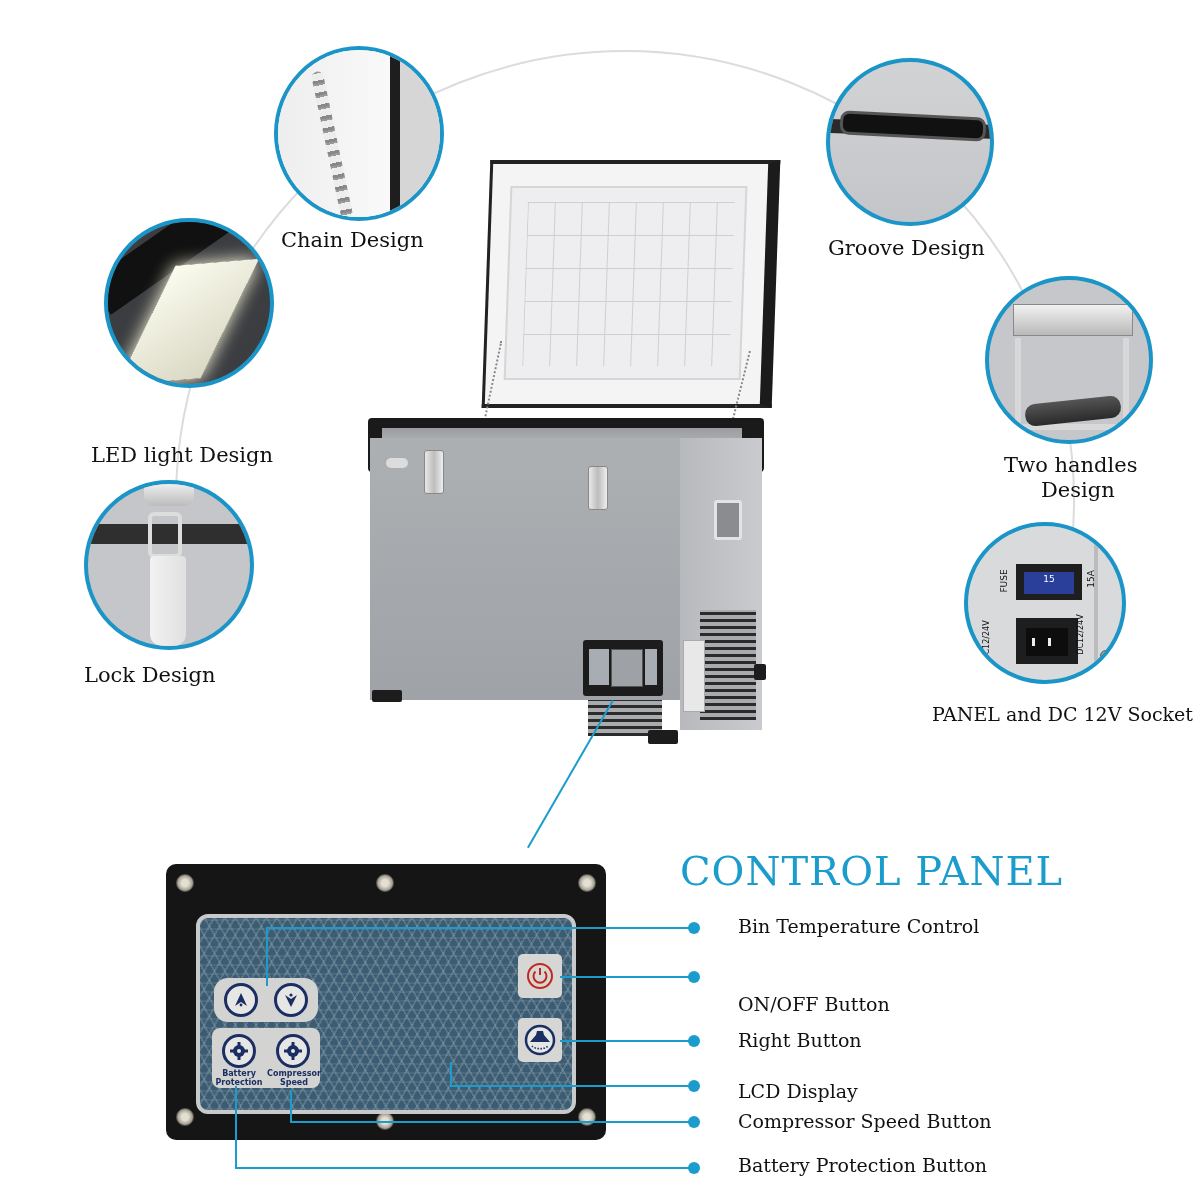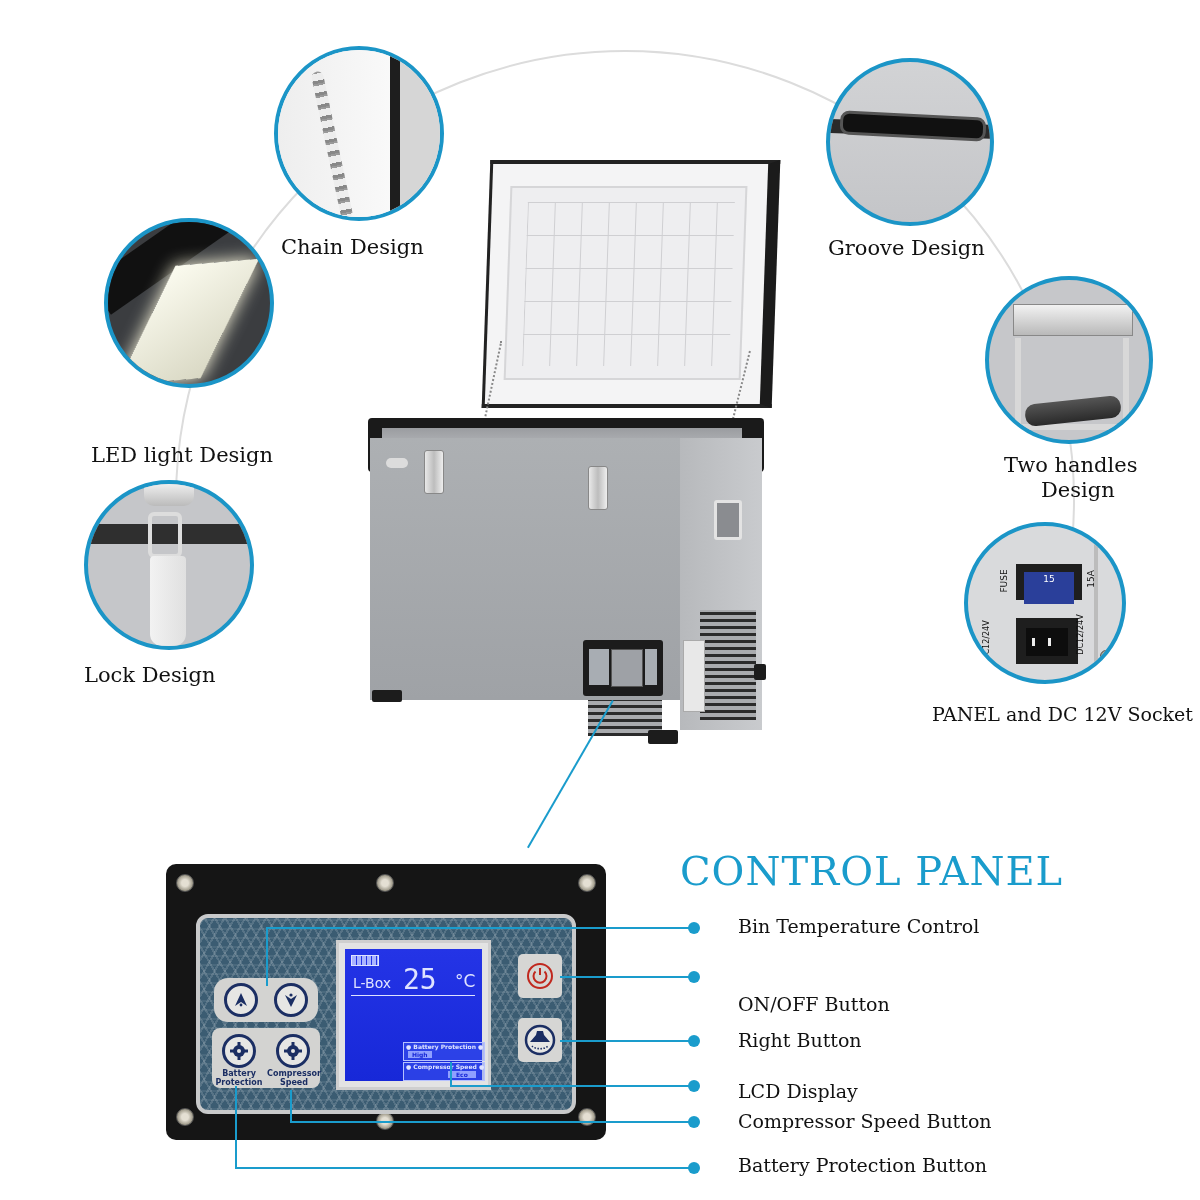--- a/index.html
+++ b/index.html
@@ -49,21 +49,21 @@
 <body>
 
 <div class="arc" style="left:175px;top:50px;width:900px;height:900px;border-color:#dcdcdc;clip-path:inset(0 0 42% 0);"></div>
 
 <div class="circle" style="left:274px;top:46px;width:170px;height:175px;background:#f3f3f3;">
   <div class="abs" style="left:0;top:0;width:120px;height:175px;background:linear-gradient(90deg,#eee,#fafafa);"></div>
   <div class="abs" style="left:112px;top:0;width:10px;height:175px;background:#1e1e1e;"></div>
   <div class="abs" style="left:122px;top:0;width:48px;height:175px;background:#d6d6d6;"></div>
   <div class="abs" style="left:48px;top:20px;width:12px;height:150px;background:repeating-linear-gradient(180deg,#999 0 2px,#ededed 2px 9px,#888 9px 12px);border-radius:6px;transform:rotate(-12deg);"></div>
 </div>
-<div class="caption" style="left:281px;top:228px;margin-top:7px;">Chain Design</div>
+<div class="caption" style="left:281px;top:228px;">Chain Design</div>
 
 <div class="circle" style="left:826px;top:58px;width:168px;height:168px;background:linear-gradient(180deg,#d2d3d5,#c4c5c8);">
   <div class="abs" style="left:0;top:60px;width:168px;height:14px;background:#2a2a2a;transform:rotate(2deg);"></div>
   <div class="abs" style="left:10px;top:52px;width:140px;height:18px;background:#111;border-radius:9px;border:3px solid #555;transform:rotate(3deg);"></div>
 </div>
 <div class="caption" style="left:828px;top:236px;">Groove Design</div>
 
 <div class="circle" style="left:104px;top:218px;width:170px;height:170px;background:#3b3d40;">
   <div class="abs" style="left:-20px;top:0;width:220px;height:40px;background:#111;transform:rotate(-35deg);transform-origin:0 0;top:60px;"></div>
   <div class="abs" style="left:40px;top:40px;width:80px;height:120px;background:linear-gradient(135deg,#fbfbef,#d9d8c4);transform:skewX(-30deg) rotate(-5deg);box-shadow:0 0 16px #fffbe0;"></div>
@@ -82,21 +82,21 @@
   <div class="abs" style="left:0;top:40px;width:170px;height:20px;background:#2f2f2f;"></div>
   <div class="abs" style="left:56px;top:0;width:50px;height:22px;background:linear-gradient(#eee,#bbb);border-radius:0 0 10px 10px;"></div>
   <div class="abs" style="left:60px;top:28px;width:34px;height:46px;border:4px solid #ddd;border-radius:6px;box-sizing:border-box;"></div>
   <div class="abs" style="left:62px;top:72px;width:36px;height:90px;background:linear-gradient(90deg,#f2f2f2,#e0e0e0);border-radius:4px 4px 12px 12px;"></div>
 </div>
 <div class="caption" style="left:84px;top:663px;">Lock Design</div>
 
 <div class="circle" style="left:964px;top:522px;width:162px;height:162px;background:#d9dadc;">
   <div class="abs" style="left:126px;top:0;width:4px;height:162px;background:#bcbcbc;"></div>
   <div class="abs" style="left:48px;top:38px;width:66px;height:36px;background:#1e1e1e;">
-    <div class="abs" style="left:8px;top:8px;width:50px;height:32px;background:#2a3f9a;color:#fff;font-family:'DejaVu Sans',sans-serif;font-size:9px;text-align:center;line-height:14px;">15</div>
+    <div class="abs" style="left:8px;top:8px;width:50px;height:22px;background:#2a3f9a;color:#fff;font-family:'DejaVu Sans',sans-serif;font-size:9px;text-align:center;line-height:14px;">15</div>
   </div>
   <div class="abs" style="left:24px;top:50px;font-family:'DejaVu Sans',sans-serif;font-size:9px;color:#111;transform:rotate(-90deg);">FUSE</div>
   <div class="abs" style="left:114px;top:48px;font-family:'DejaVu Sans',sans-serif;font-size:9px;color:#111;transform:rotate(-90deg);">15A</div>
   <div class="abs" style="left:48px;top:92px;width:62px;height:46px;background:#1e1e1e;">
     <div class="abs" style="left:10px;top:10px;width:42px;height:28px;background:#0d0d0d;"></div>
     <div class="abs" style="left:16px;top:20px;width:3px;height:8px;background:#eee;"></div>
     <div class="abs" style="left:32px;top:20px;width:3px;height:8px;background:#eee;"></div>
   </div>
   <div class="abs" style="left:-2px;top:110px;font-family:'DejaVu Sans',sans-serif;font-size:8px;color:#111;transform:rotate(-90deg);">DC12/24V</div>
   <div class="abs" style="left:92px;top:104px;font-family:'DejaVu Sans',sans-serif;font-size:8px;color:#111;transform:rotate(-90deg);">DC12/24V</div>
@@ -187,37 +187,20 @@
     </div>
     <div class="btn-label" style="left:12px;top:152px;width:54px;">
       <div>Battery</div>
       <div>Protection</div>
     </div>
     <div class="btn-label" style="left:64px;top:152px;width:60px;">
       <div>Compressor</div>
       <div>Speed</div>
     </div>
 
-    <div class="lcd" style="left:136px;top:22px;">
-      <div class="lcd-inner">
-        <div class="abs" style="left:6px;top:6px;width:26px;height:9px;border:1px solid #dfe3ff;background:repeating-linear-gradient(90deg,#aab4ff 0 4px,transparent 4px 5px);"></div>
-        <div class="lcd-text" style="left:8px;top:26px;font-size:14px;">L-Box</div>
-        <div class="lcd-text" style="left:58px;top:14px;font-size:28px;font-family:'DejaVu Sans Mono',monospace;">25</div>
-        <div class="lcd-text" style="left:110px;top:22px;font-size:17px;">°C</div>
-        <div class="abs" style="left:6px;top:46px;width:124px;height:1px;background:#dfe3ff;"></div>
-        <div class="lcd-box" style="left:58px;top:93px;width:80px;height:17px;">
-          <div class="lcd-small" style="left:2px;top:0;">● Battery  Protection ●</div>
-          <div class="lcd-small" style="left:4px;top:8px;background:#8fa0ff;color:#1728d8;padding:0 4px;">High</div>
-        </div>
-        <div class="lcd-box" style="left:58px;top:113px;width:80px;height:17px;">
-          <div class="lcd-small" style="left:2px;top:0;">● Compressor  Speed ●</div>
-          <div class="lcd-small" style="left:44px;top:8px;background:#8fa0ff;color:#1728d8;padding:0 8px;">Eco</div>
-        </div>
-      </div>
-    </div>
 
     <div class="sqbtn" style="left:318px;top:36px;">
       <svg width="30" height="30" viewBox="0 0 30 30">
           <circle cx="15" cy="15" r="12" fill="none" stroke="#c0281e" stroke-width="2"></circle>
           <path d="M10.5 10.5 A6.5 6.5 0 1 0 19.5 10.5" fill="none" stroke="#c0281e" stroke-width="2"></path>
           <line x1="15" y1="7" x2="15" y2="14" stroke="#c0281e" stroke-width="2"></line>
         </svg>
     </div>
     <div class="sqbtn" style="left:318px;top:100px;">
       <svg width="32" height="32" viewBox="0 0 32 32">

